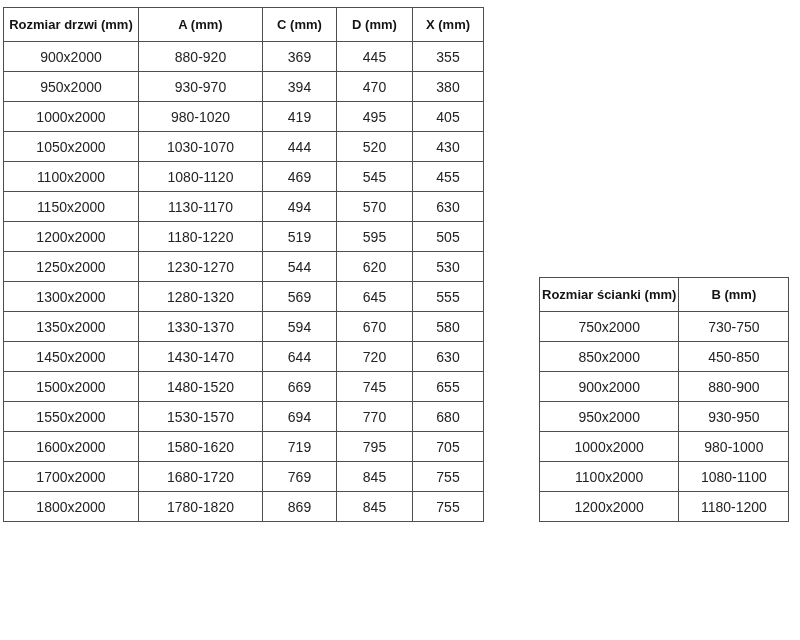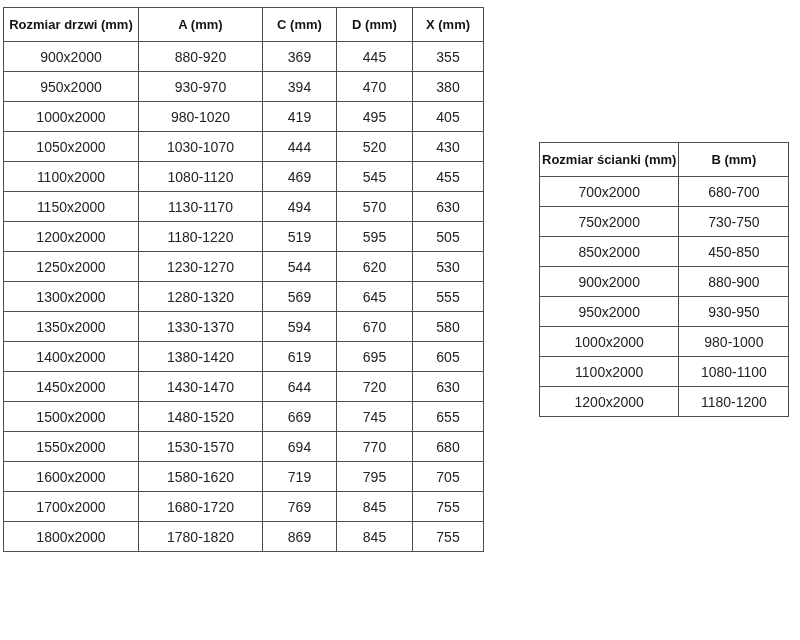--- a/index.html
+++ b/index.html
@@ -6,21 +6,21 @@
     margin: 0;
     padding: 0;
     background: #ffffff;
     width: 800px;
     height: 640px;
     font-family: "Liberation Sans", sans-serif;
     color: #1d1d1d;
   }
   .page {
     display: flex;
-    align-items: center;
+    align-items: flex-end;
     gap: 55px;
     padding: 7px 0 0 3px;
   }
   table.tbl {
     border-collapse: collapse;
     table-layout: fixed;
     background: #ffffff;
   }
   table.tbl th,
   table.tbl td {
@@ -141,27 +141,20 @@
         <td>555</td>
       </tr>
         <tr>
         <td>1350x2000</td>
         <td>1330-1370</td>
         <td>594</td>
         <td>670</td>
         <td>580</td>
       </tr>
         <tr>
-        <td>1400x2000</td>
-        <td>1380-1420</td>
-        <td>619</td>
-        <td>695</td>
-        <td>605</td>
-      </tr>
-        <tr>
         <td>1450x2000</td>
         <td>1430-1470</td>
         <td>644</td>
         <td>720</td>
         <td>630</td>
       </tr>
         <tr>
         <td>1500x2000</td>
         <td>1480-1520</td>
         <td>669</td>
@@ -205,24 +198,20 @@
         <col class="c1">
     </colgroup>
     <thead>
       <tr>
         <th>Rozmiar ścianki (mm)</th>
         <th>B (mm)</th>
       </tr>
     </thead>
     <tbody>
 
-    <tr>
-        <td>700x2000</td>
-        <td>680-700</td>
-      </tr>
         <tr>
         <td>750x2000</td>
         <td>730-750</td>
       </tr>
         <tr>
         <td>850x2000</td>
         <td>450-850</td>
       </tr>
         <tr>
         <td>900x2000</td>

